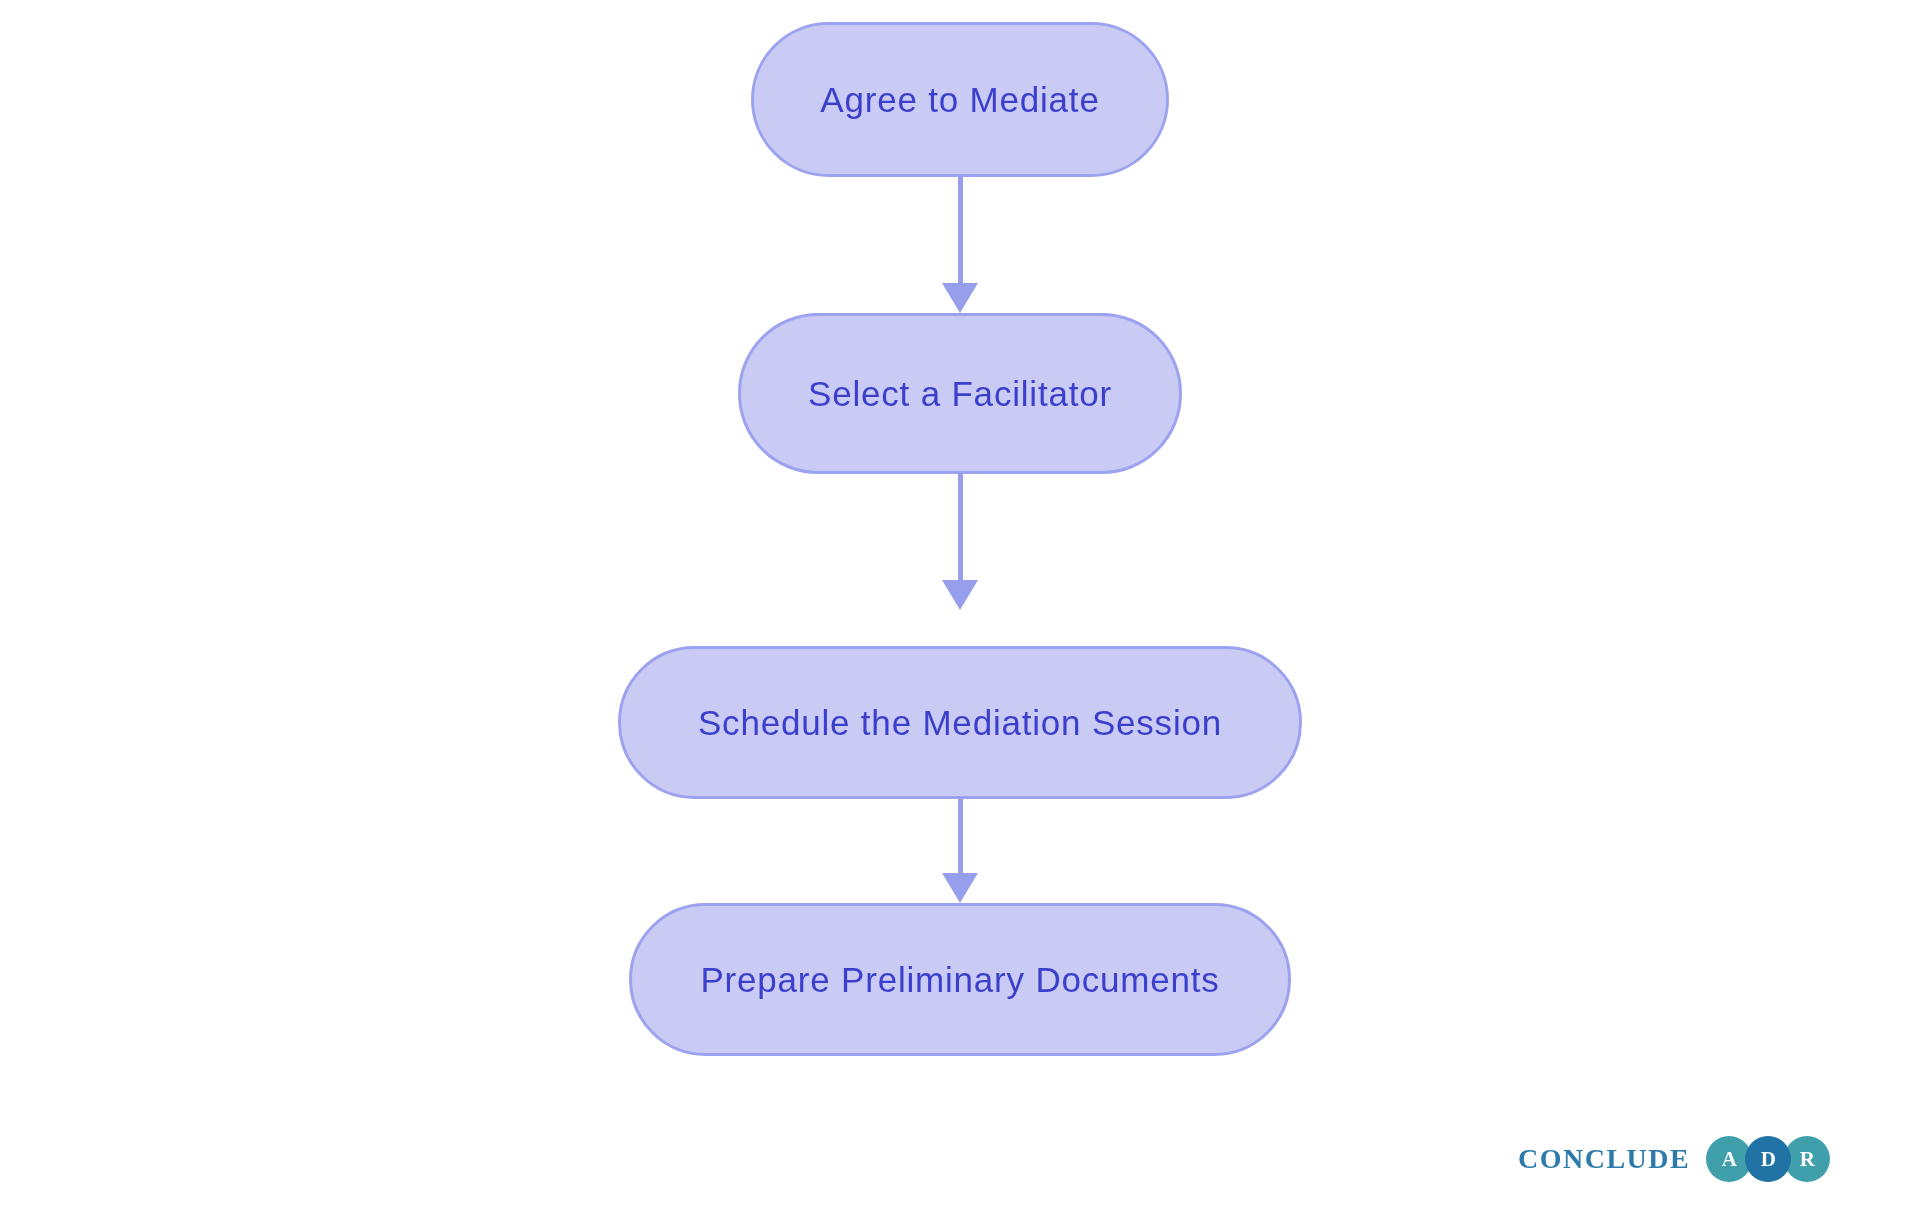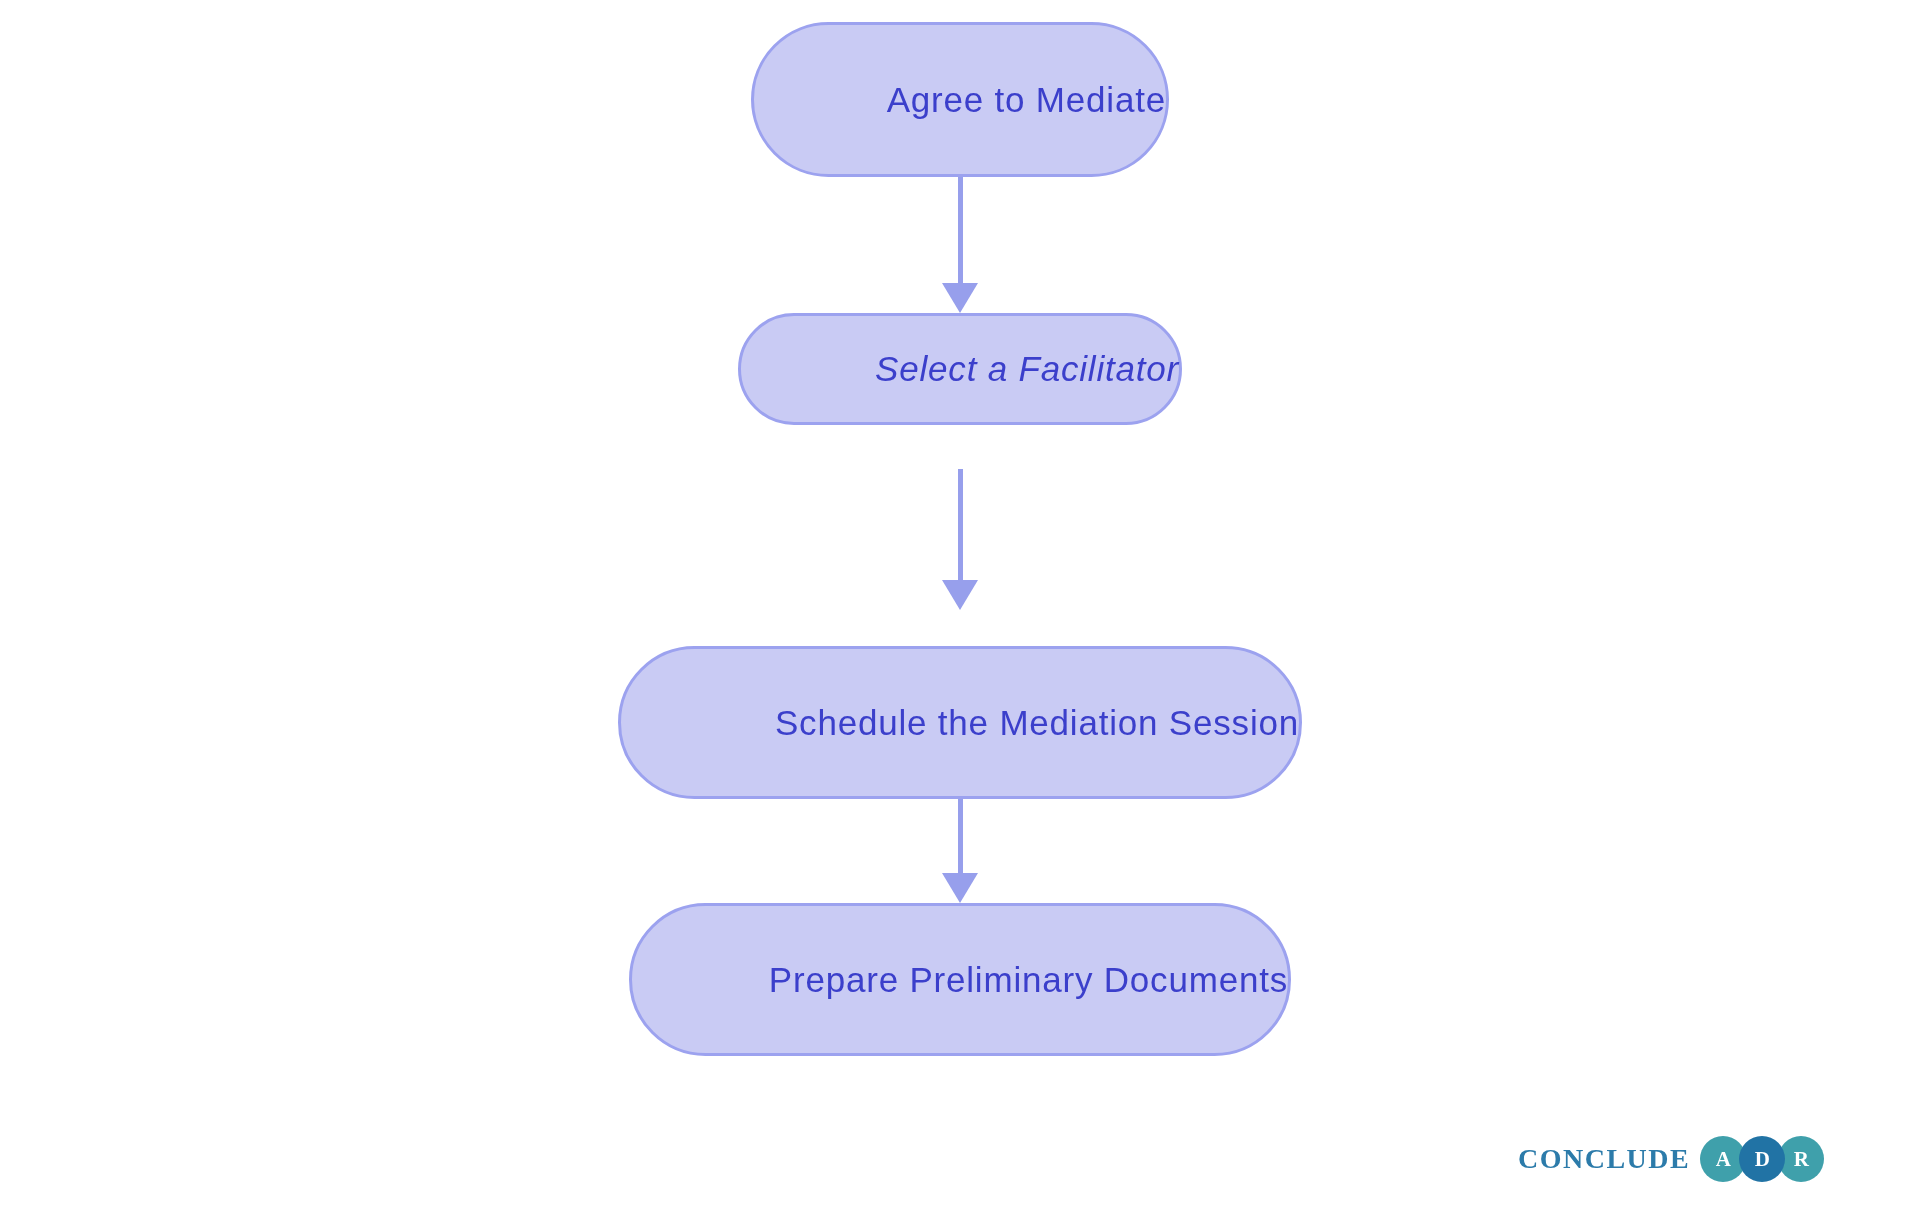--- a/index.html
+++ b/index.html
@@ -25,31 +25,31 @@
     width: 1920px; height: 1215px;
     background: var(--background);
   }
   .node {
     position: absolute;
     background: var(--node-fill);
     border: 3px solid var(--node-border);
     border-radius: 80px;
     display: flex;
     align-items: center;
-    justify-content: flex-end;
+    justify-content: center;
     z-index: 2;
   }
   .node span {
     color: var(--node-text);
     font-size: 35px;
     letter-spacing: 0.8px;
     white-space: nowrap;
   }
   .node1 { left: 751px; top: 22px;  width: 418px; height: 155px; }
-  .node2 { left: 738px; top: 313px; width: 444px; height: 112px; font-style: italic; }
+  .node2 { left: 738px; top: 313px; width: 444px; height: 161px; }
   .node3 { left: 618px; top: 610px; width: 684px; height: 153px; margin-top: 36px; }
   .node4 { left: 629px; top: 903px; width: 662px; height: 153px; }
 
   .arrow {
     position: absolute;
     left: 942px;
     width: 36px;
     display: flex;
     flex-direction: column;
     align-items: center;
@@ -69,21 +69,21 @@
     border-right: 18px solid transparent;
     border-top: 30px solid var(--arrow);
   }
 
   .logo {
     position: absolute;
     left: 1518px; top: 1136px;
     height: 46px;
     display: flex;
     align-items: center;
-    gap: 10px;
+    gap: 16px;
   }
   .wordmark {
     font-family: "Liberation Serif", serif;
     font-weight: 700;
     font-size: 28px;
     letter-spacing: 1.5px;
     color: var(--logo-wordmark);
     line-height: 46px;
   }
   .badges {

